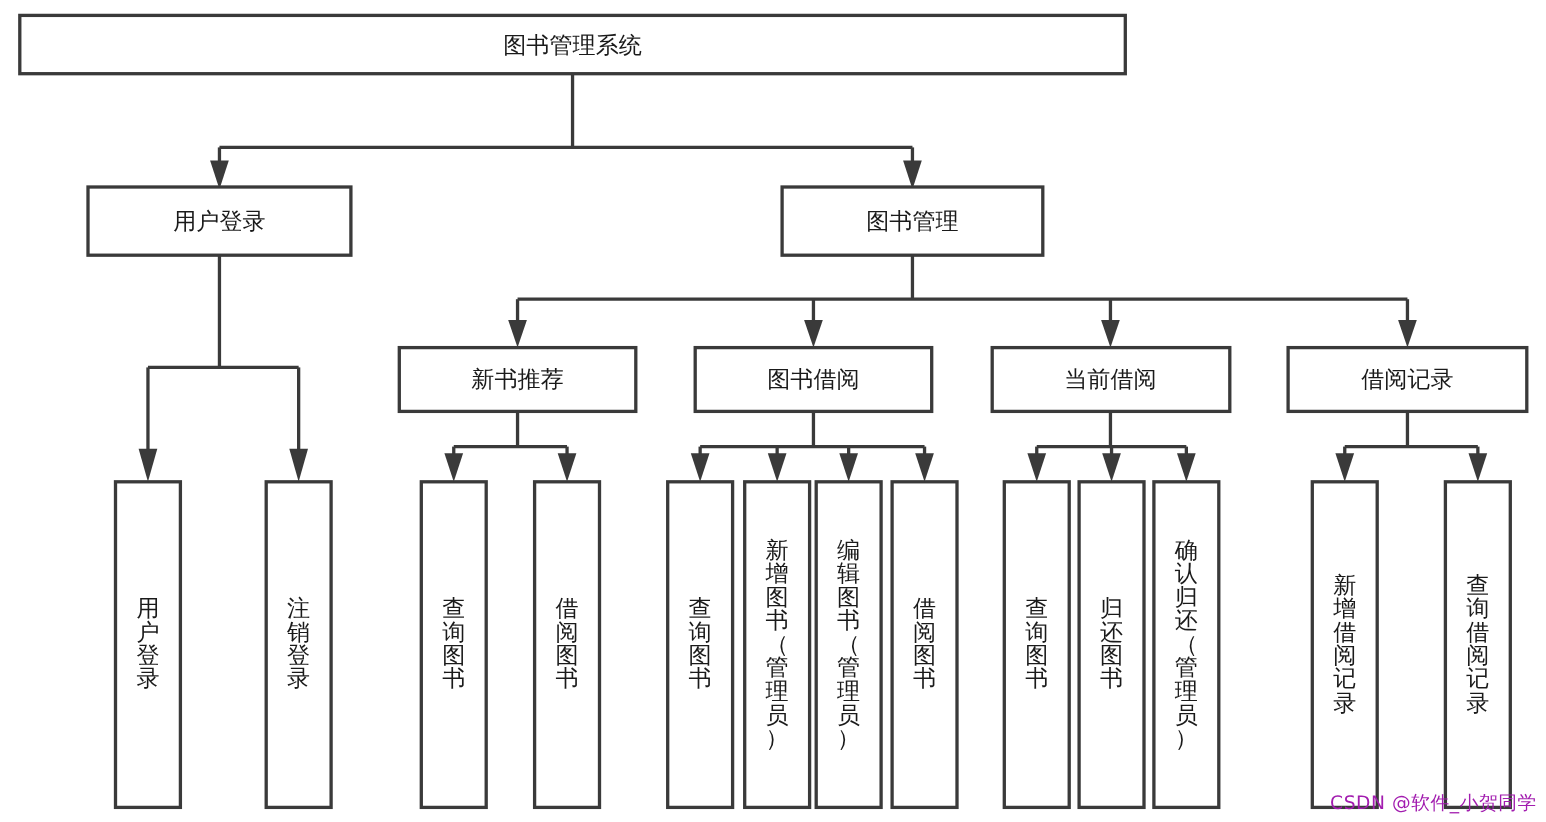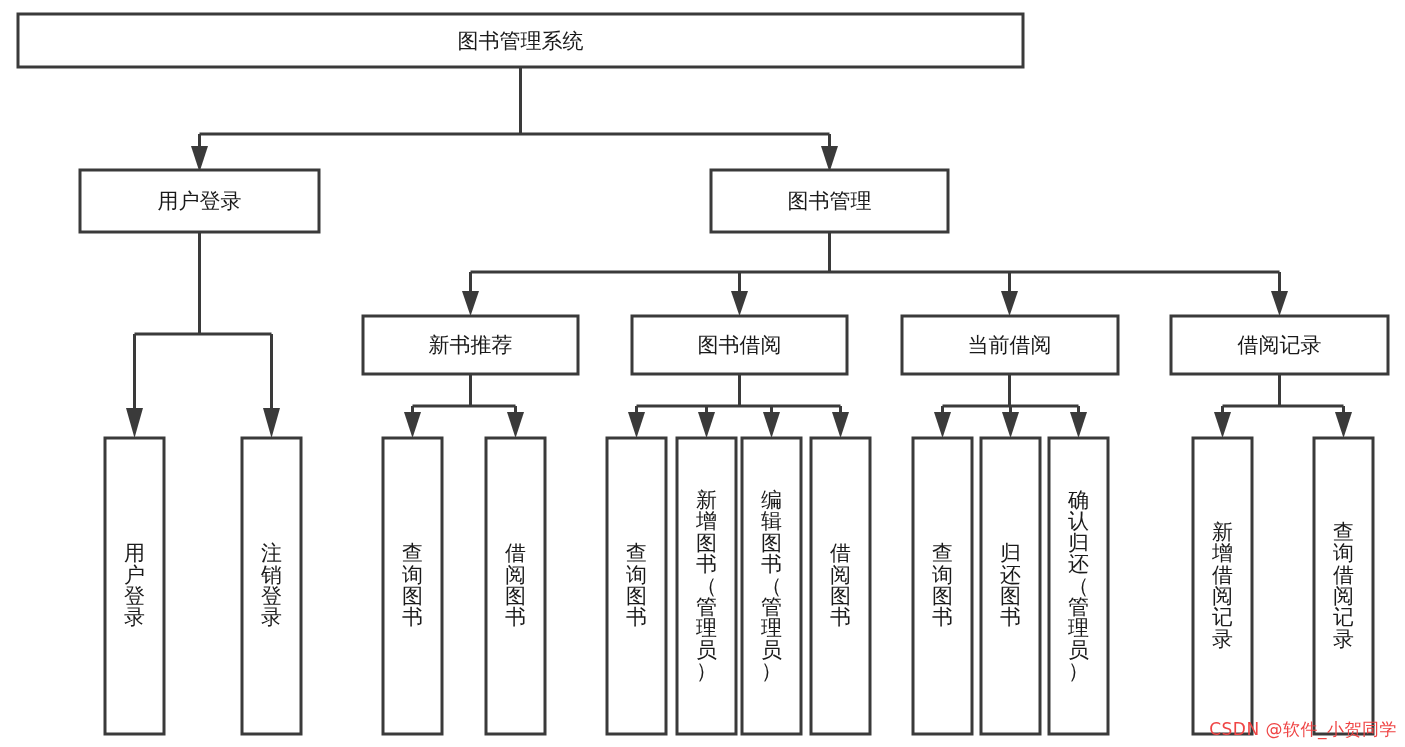--- a/index.html
+++ b/index.html
@@ -64,21 +64,21 @@
   .vert-text-wrap span {
     display: block;
     text-align: center;
   }
   .watermark {
     position: absolute;
     right: 8px;
     bottom: 6px;
     font-family: "DejaVu Sans", "Liberation Sans", sans-serif;
     font-size: 17px;
-    color: #ef4444;
+    color: #a21caf;
     letter-spacing: 0.5px;
     pointer-events: none;
   }
 </style>
 </head>
 <body>
 
 <div id="diagram-root">
 
   <svg id="flow" viewBox="0 0 1405 747">

